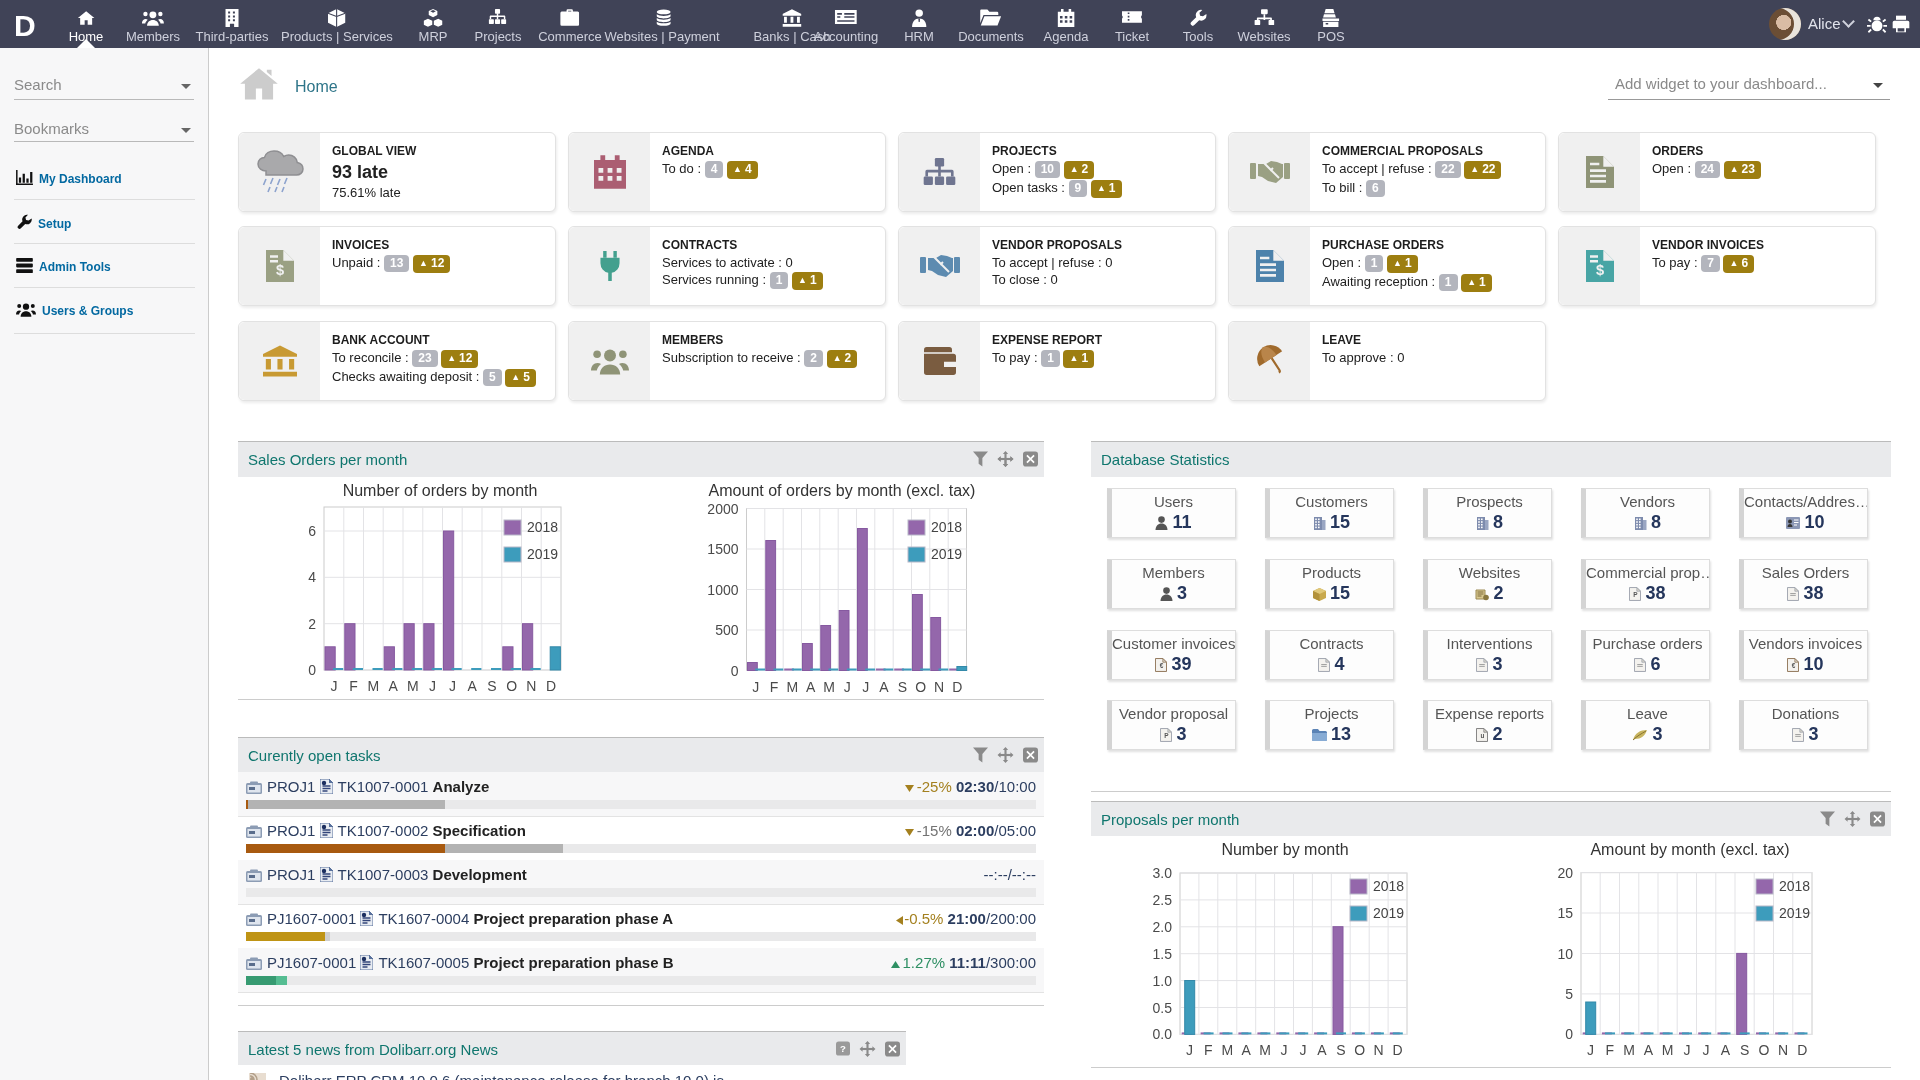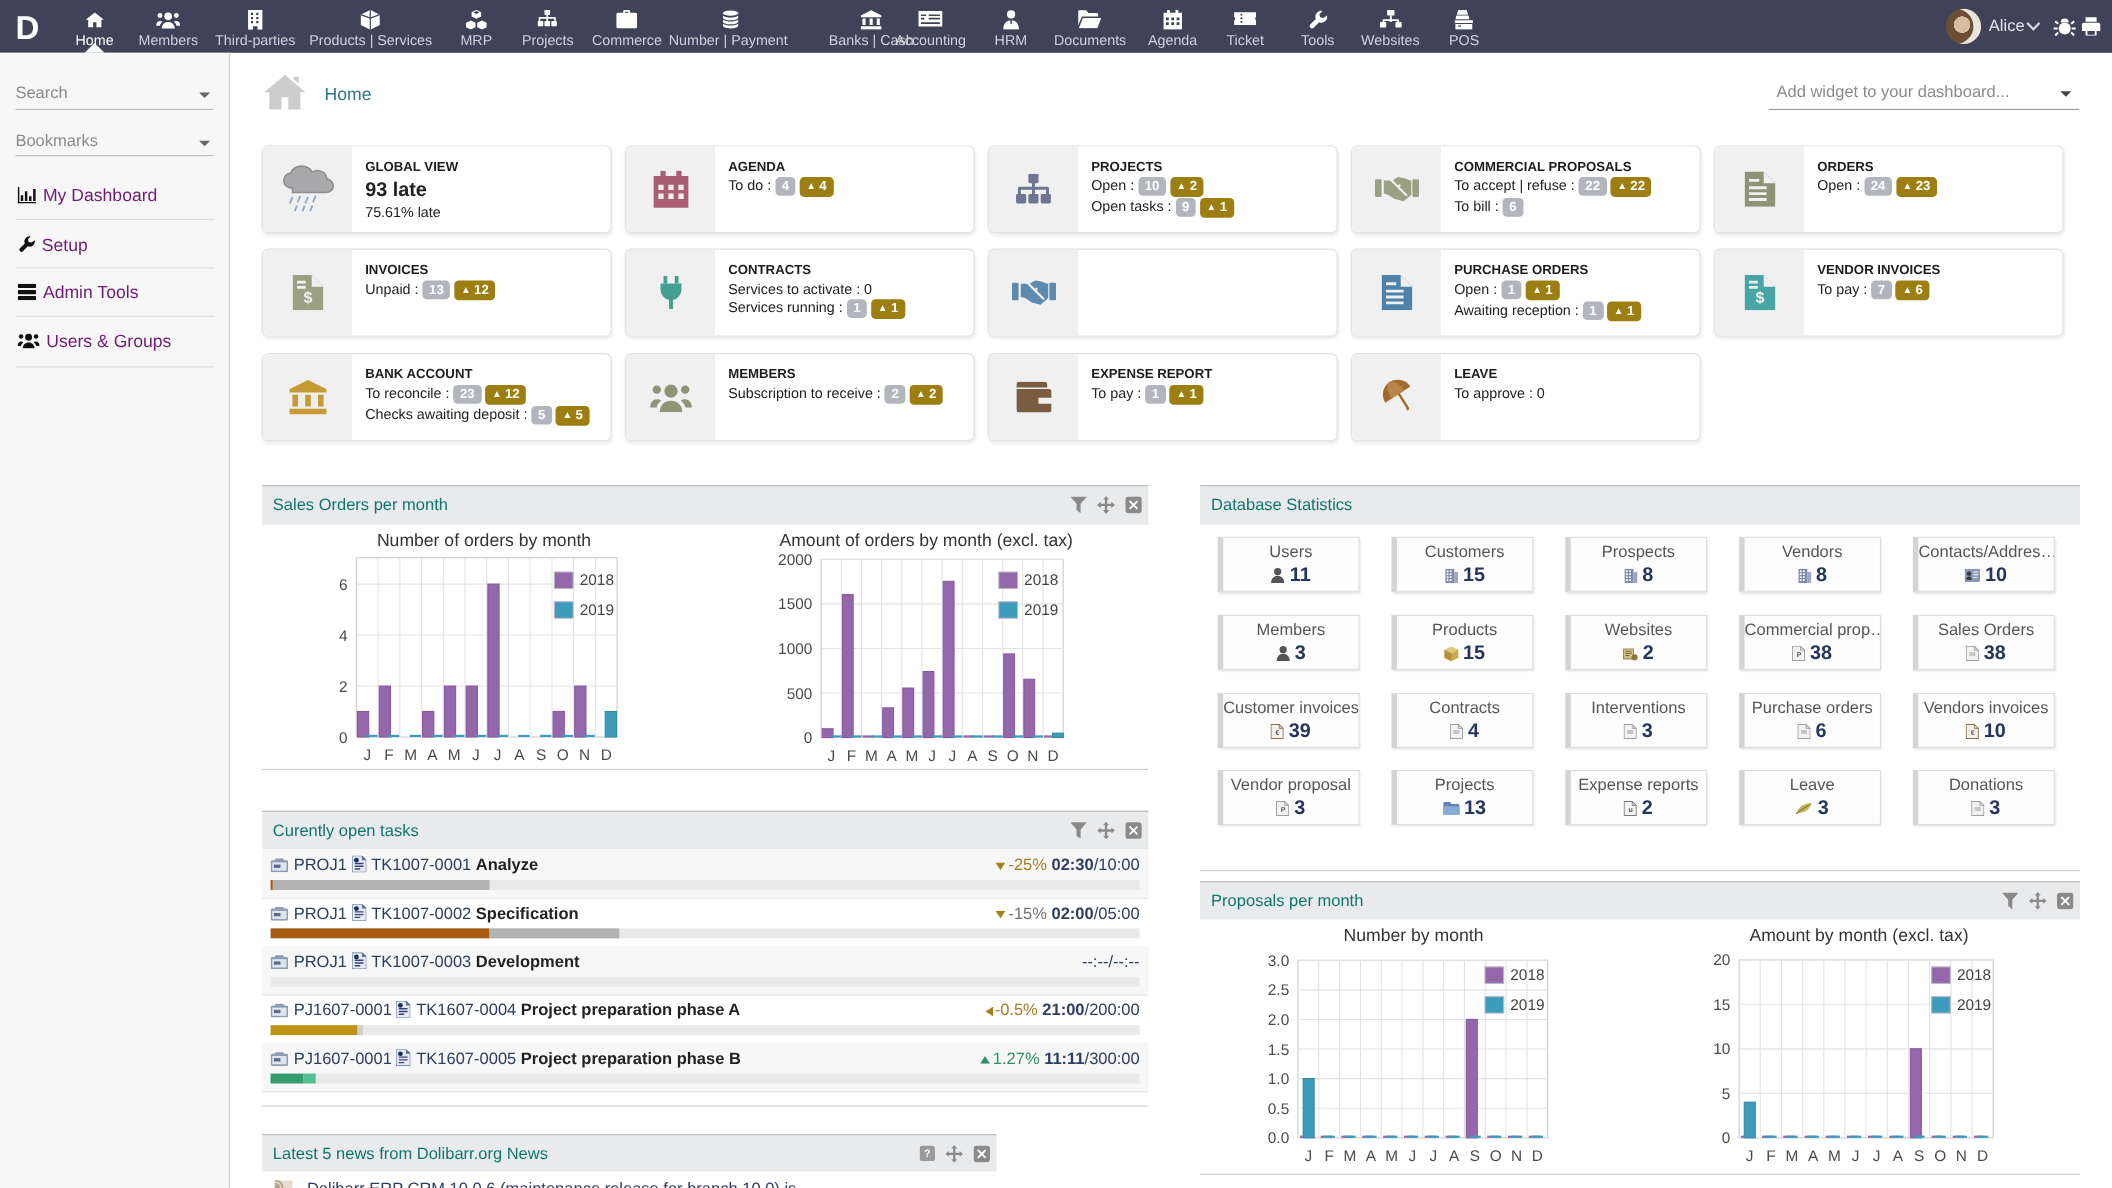--- a/index.html
+++ b/index.html
@@ -21,21 +21,21 @@
   box-shadow:inset -7px 0 0 #e9e4dc; }
 #uname { position:absolute; left:1808px; top:15px; color:#e2e4ec; font-size:15px; }
 #uchev { position:absolute; left:1844px; top:17px; width:9px; height:9px; border-right:2.5px solid #d0d2dc; border-bottom:2.5px solid #d0d2dc; transform:rotate(45deg); }
 
 
 #sidebar { position:absolute; left:0; top:48px; width:209px; height:1032px; background:#f7f7f8; border-right:1px solid #ccc; }
 .ssel { position:absolute; left:14px; width:180px; color:#8a8a8a; font-size:15px; }
 .sline { position:absolute; left:14px; width:180px; border-top:1px solid #b9b9b9; }
 .sgline { position:absolute; left:14px; width:181px; border-top:1px solid #ddd; }
 .sarr { position:absolute; width:0; height:0; border:5px solid transparent; border-top-color:#666; }
-.smenu { position:absolute; left:16px; font-size:16px; font-weight:normal; color:#701a75; }
+.smenu { position:absolute; left:16px; font-size:12px; font-weight:bold; color:#0369a1; }
 .smenu svg { vertical-align:-2px; margin-right:6px; }
 
 
 #bhome { position:absolute; left:295px; top:78px; color:#2e7589; font-size:16px; }
 #addw { position:absolute; left:1615px; top:75px; color:#8a8a8a; font-size:15px; }
 #addwl { position:absolute; left:1608px; top:99px; width:282px; border-top:1px solid #999; }
 #addwa { position:absolute; left:1873px; top:83px; width:0; height:0; border:5.5px solid transparent; border-top-color:#444; }
 
 
 .ibox { position:absolute; width:318px; height:80px; background:#fff; border:1px solid #e2e2e2;
@@ -129,21 +129,21 @@
           </svg></span>
         <span class="tl">Commerce</span>
       </div>
     <div class="tmi" style="left:662px">
         <span class="ti"><svg width="19" height="18" viewBox="0 0 22 20" fill="#fff">
             <ellipse cx="13" cy="3" rx="8" ry="2.8"></ellipse>
             <path d="M5 5.8c1.7 1.2 4.6 1.9 8 1.9s6.3-.7 8-1.9v2c0 1.5-3.6 2.8-8 2.8s-8-1.3-8-2.8z"></path>
             <path d="M5 10c1.7 1.2 4.6 1.9 8 1.9s6.3-.7 8-1.9v2c0 1.5-3.6 2.8-8 2.8s-8-1.3-8-2.8z"></path>
             <path d="M5 14.2c1.7 1.2 4.6 1.9 8 1.9s6.3-.7 8-1.9v2.1c0 1.5-3.6 2.8-8 2.8s-8-1.3-8-2.8z"></path>
           </svg></span>
-        <span class="tl">Number | Payment</span>
+        <span class="tl">Websites | Payment</span>
       </div>
     <div class="tmi" style="left:792px">
         <span class="ti"><svg width="19" height="18" viewBox="0 0 24 22" fill="#fff">
             <path d="M12 0 0 6v2h24V6zM2 9.5h3.6V17H2zM10.2 9.5h3.6V17h-3.6zM18.4 9.5H22V17h-3.6zM0 18.5h24V22H0z"></path>
           </svg></span>
         <span class="tl">Banks | Cash</span>
       </div>
     <div class="tmi" style="left:846px">
         <span class="ti"><svg width="22" height="16" viewBox="0 0 28 18" fill="#fff">
             <path d="M0 0h28v18H0zm3 4h6v2H3zm0 4h4v2H3zm9-4h13v2H12zm0 4h13v2H12zm-9 5h22v2H3z" fill-rule="evenodd"></path>
@@ -329,20 +329,21 @@
     <div class="ibox" style="left:898px;top:226px">
       <div class="ibico">
           <svg width="40" height="26" viewBox="0 0 40 26" fill="#5d8bb0">
             <rect x="0" y="4" width="6" height="16" rx="1"></rect>
             <rect x="34" y="4" width="6" height="16" rx="1"></rect>
             <path d="M8 5h8l5-3 6 1 5 2h1v13l-7 6-8-2-6-4-4-1z"></path>
             <path d="M14 4l7 7 2-2" stroke="#f0f0f0" stroke-width="2" fill="none"></path>
             <path d="M21 11l8 8" stroke="#f0f0f0" stroke-width="2"></path>
           </svg>
         </div>
+      <div class="ibtxt"><b class="t">VENDOR PROPOSALS</b><br>To accept | refuse : 0<br>To close : 0</div>
     </div>
     <div class="ibox" style="left:1228px;top:226px">
       <div class="ibico">
           <svg width="28" height="32" viewBox="0 0 21 24" fill="#4d82ab">
             <path d="M0 0h13l8 8v16H0z"></path>
             <path d="M13 0v8h8z" fill="#f0f0f0"></path>
             <path d="M3 5h7v2H3zM3 10h12v2H3zM3 14h12v2H3zM3 18h12v2H3z" fill="#f0f0f0"></path>
           </svg>
         </div>
       <div class="ibtxt"><b class="t">PURCHASE ORDERS</b><br>Open : <span class="badge">1</span> <span class="badge warn">1</span><br>Awaiting reception : <span class="badge">1</span> <span class="badge warn">1</span></div>

